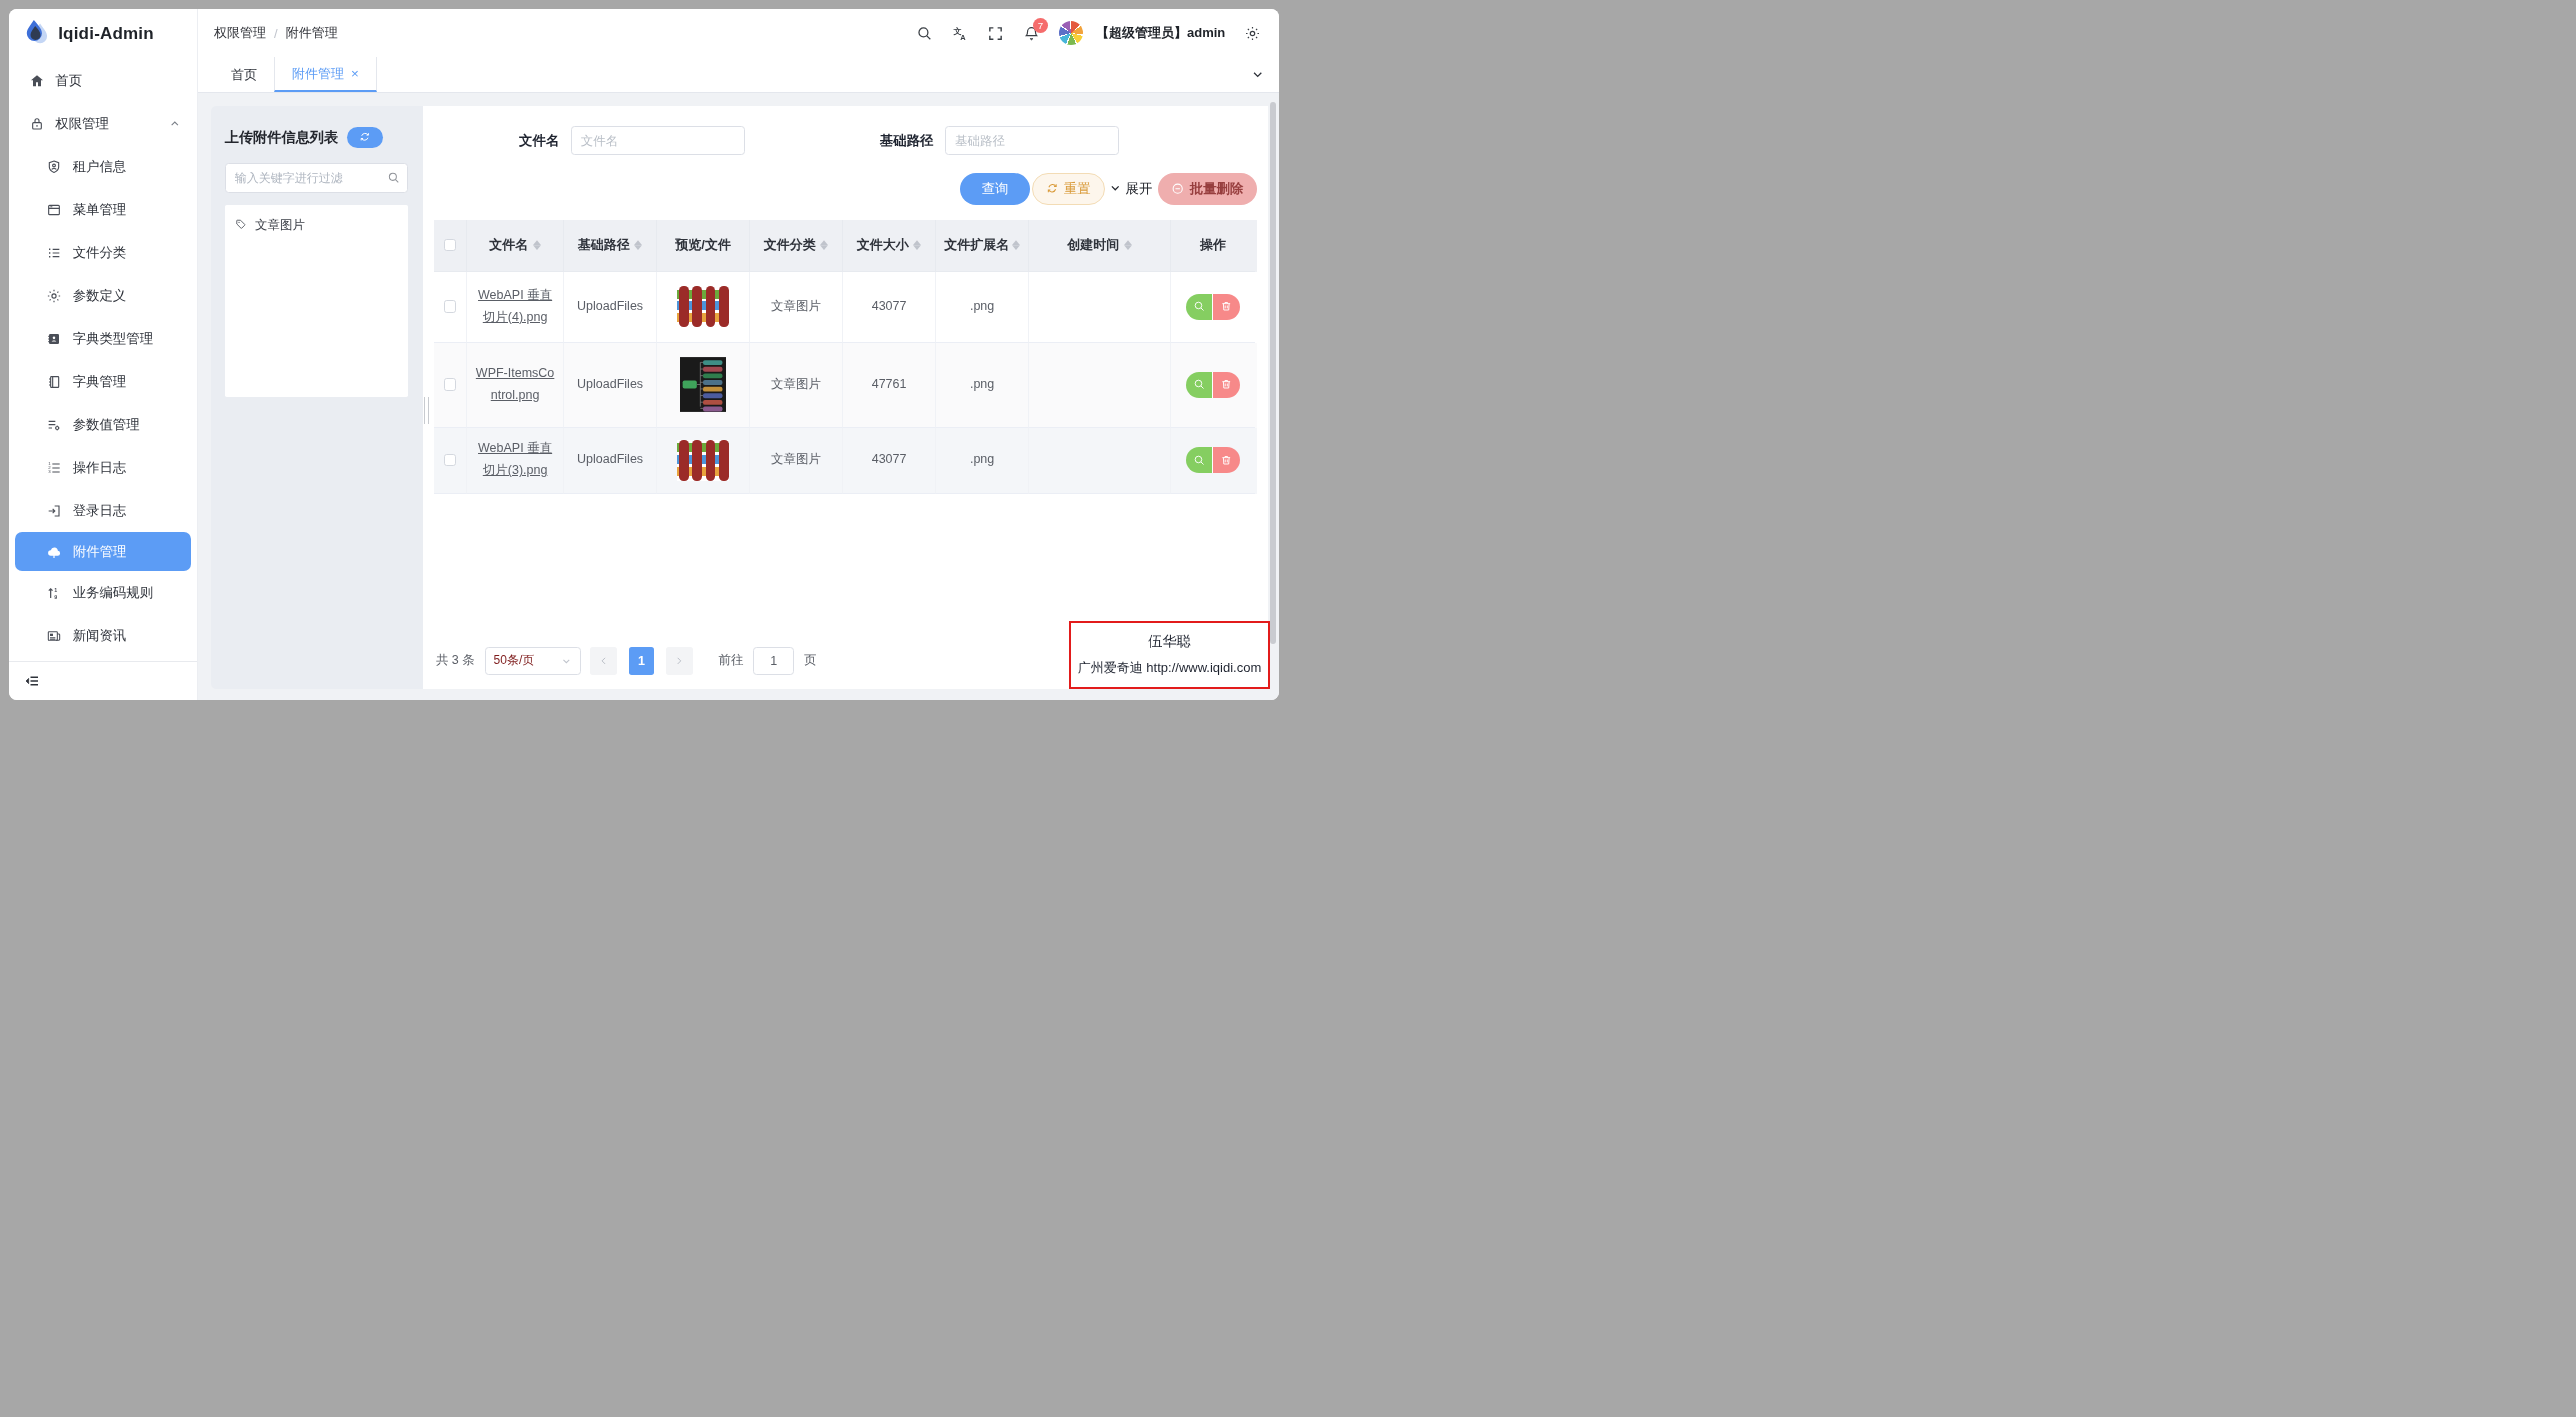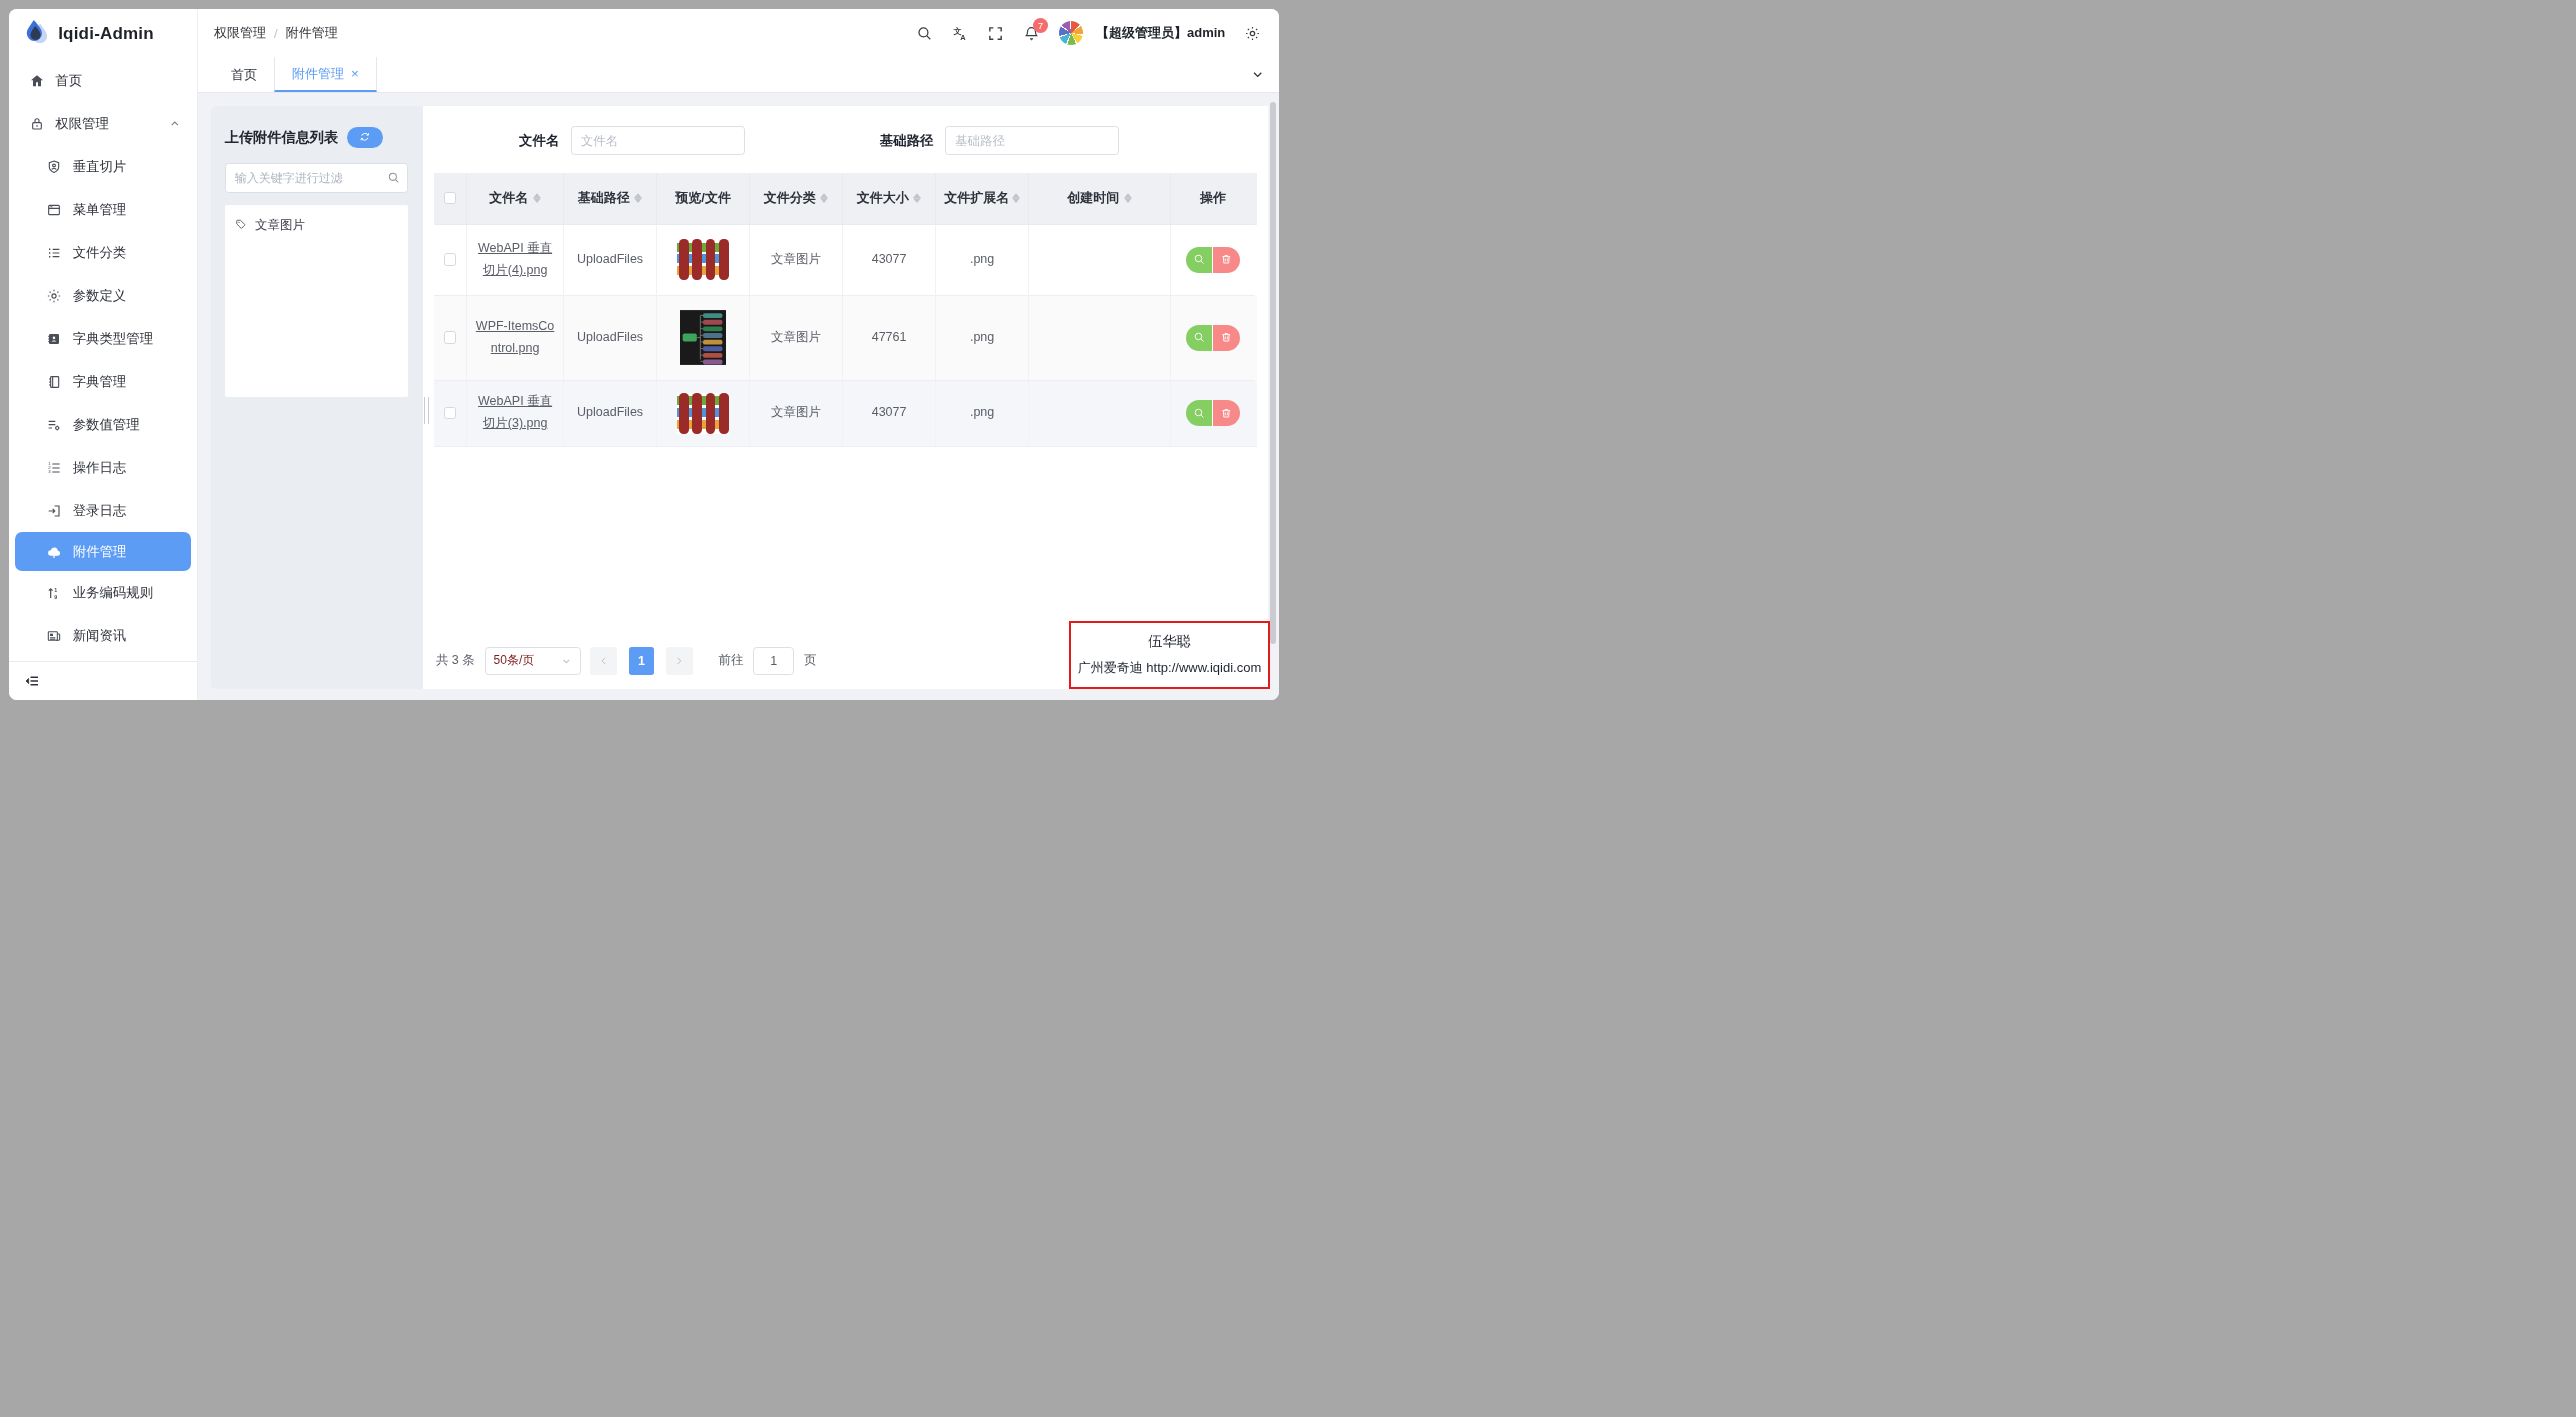--- a/index.html
+++ b/index.html
@@ -302,21 +302,21 @@
                 <use href="#i-chev-up"></use>
               </svg>
             </span>
         </div>
         <div class="m-item m-sub">
           <span class="ic">
               <svg viewBox="0 0 18 18" width="16" height="16">
                 <use href="#i-shield-user"></use>
               </svg>
             </span>
-          <span>垂直切片</span>
+          <span>租户信息</span>
         </div>
         <div class="m-item m-sub">
           <span class="ic">
               <svg viewBox="0 0 18 18" width="16" height="16">
                 <use href="#i-window"></use>
               </svg>
             </span>
           <span>菜单管理</span>
         </div>
         <div class="m-item m-sub">
@@ -504,20 +504,41 @@
             <div class="fgroup fg1">
               <span class="flabel">文件名</span>
               <input type="text" placeholder="文件名" style="">
             </div>
             <div class="fgroup fg2">
               <span class="flabel">基础路径</span>
               <input type="text" placeholder="基础路径" style="">
             </div>
           </div>
 
+          <div class="btn-row">
+            <button class="btn btn-query">查询</button>
+            <button class="btn btn-reset">
+              <svg viewBox="0 0 14 14" width="12.5" height="12.5">
+                  <use href="#i-refresh"></use>
+                </svg>
+              <span>重置</span>
+            </button>
+            <span class="expand-ctl">
+              <svg viewBox="0 0 14 14" width="12.5" height="12.5">
+                  <use href="#i-chev-down"></use>
+                </svg>
+              <span>展开</span>
+            </span>
+            <button class="btn btn-del">
+              <svg viewBox="0 0 15 15" width="13.4" height="13.4">
+                  <use href="#i-minus-circle"></use>
+                </svg>
+              <span>批量删除</span>
+            </button>
+          </div>
 
           <div class="tbl">
             <div class="grid th-row">
               <div class="th">
                   <span class="cbx"></span>
                 </div>
               <div class="th">
                   <span>文件名</span>
                   <span class="carets">
                     <svg viewBox="0 0 9 6" width="8" height="5.3">

